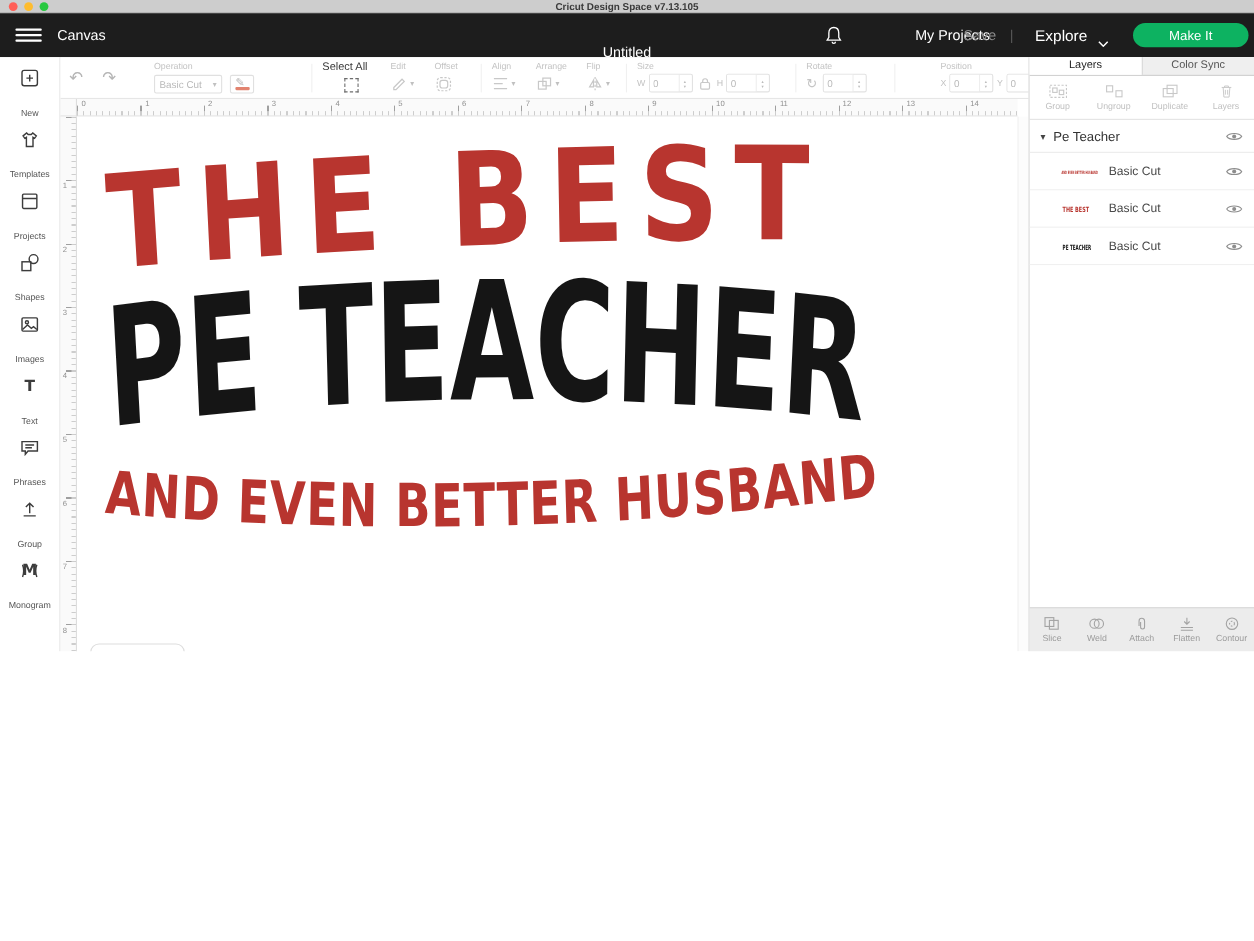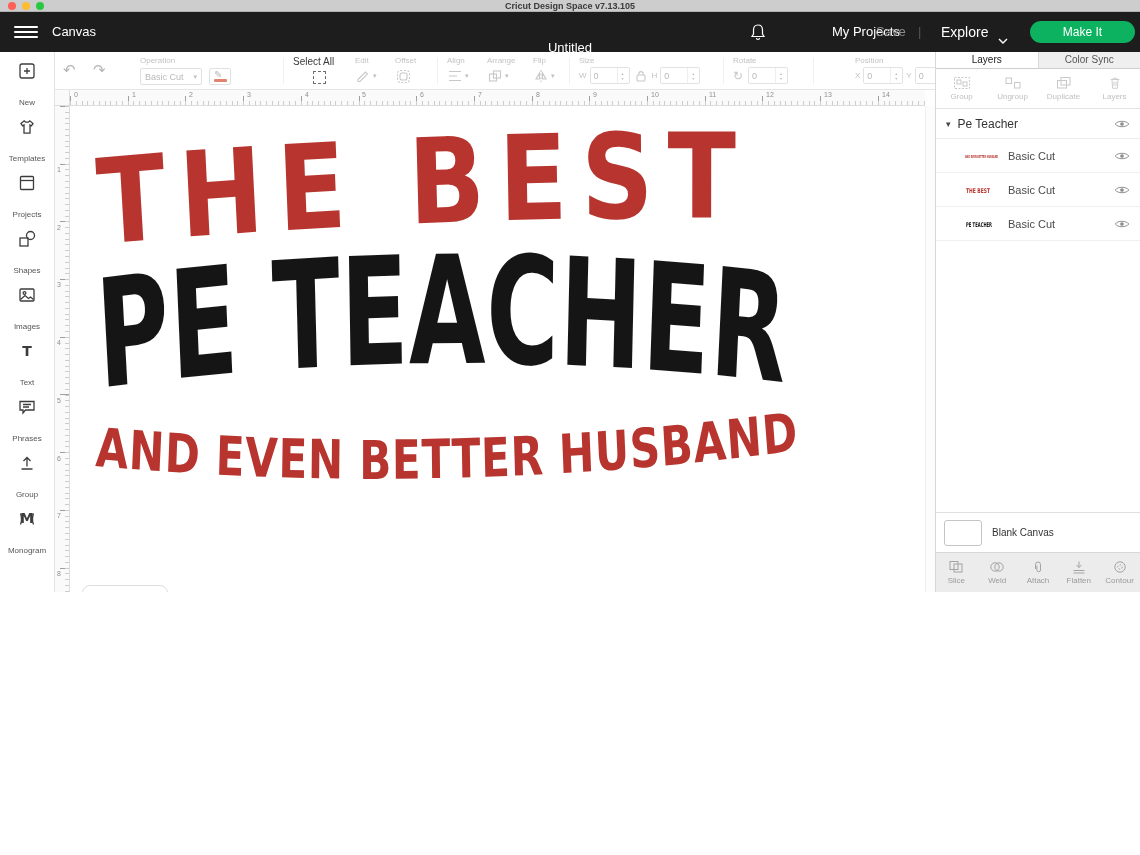--- a/index.html
+++ b/index.html
@@ -479,24 +479,20 @@
       <svg class="thumb" width="36" height="14" viewBox="0 0 36 14">
           <text x="2" y="10" font-size="6.5" fill="#151515" textLength="26" lengthAdjust="spacingAndGlyphs">PE TEACHER</text>
         </svg>
       <span class="lname">Basic Cut</span>
       <svg class="eye" width="16" height="10" viewBox="0 0 20 12">
           <path d="M1.5 6C4.5 1.5 15.5 1.5 18.5 6C15.5 10.5 4.5 10.5 1.5 6Z"></path>
           <circle cx="10" cy="6" r="2.3" fill="#8d8d8d" stroke="none"></circle>
         </svg>
     </div>
 
-    <div class="blank-row">
-      <div class="blank-swatch"></div>
-      <span class="blank-label">Blank Canvas</span>
-    </div>
 
     <div class="panel-bottom">
       <div class="pb-item">
         <svg class="pbi" width="16" height="14" viewBox="0 0 16 14">
             <rect x="2" y="1.5" width="8" height="8"></rect>
             <rect x="6" y="4" width="8" height="8"></rect>
           </svg>
         <span>Slice</span>
       </div>
       <div class="pb-item">

